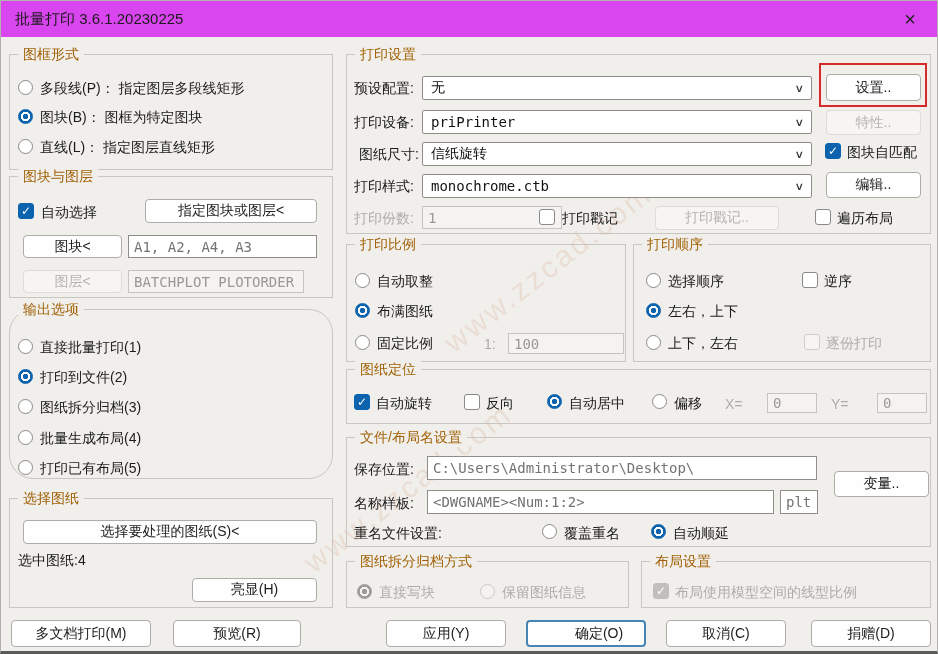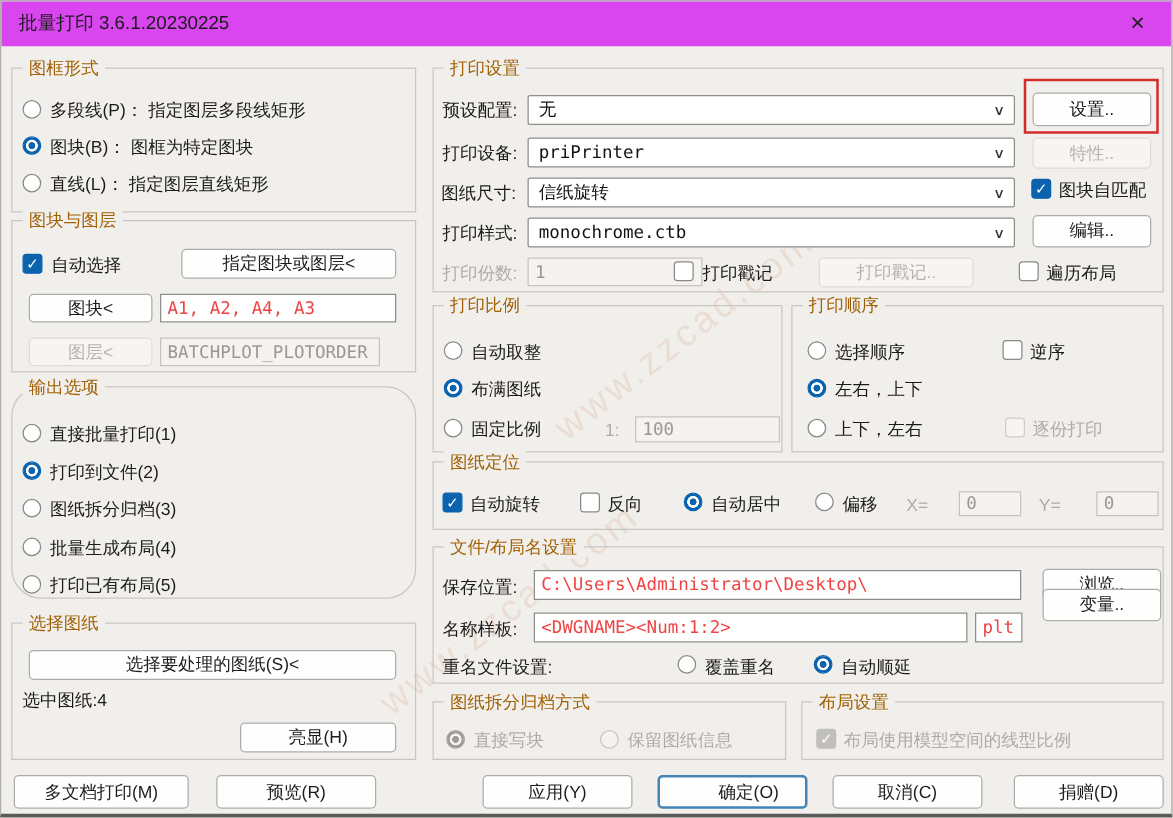--- a/index.html
+++ b/index.html
@@ -40,21 +40,21 @@
 
   .dd {
     position:absolute; display:flex; align-items:center; justify-content:space-between;
     background:#fff; border:1px solid #8f8d8a; border-radius:2px; padding:0 8px;
     font-family:"DejaVu Sans Mono","Liberation Mono",monospace; font-size:14px; color:#111; cursor:pointer;
   }
   .ddc { font-size:11px; color:#333; transform:scaleX(1.3); }
 
   .inp {
     position:absolute; background:#fff; border:1px solid #8f8d8a;
-    font-family:"DejaVu Sans Mono","Liberation Mono",monospace; font-size:14px; color:#ef4444; padding:0 5px;
+    font-family:"DejaVu Sans Mono","Liberation Mono",monospace; font-size:14px; color:#737373; padding:0 5px;
   }
   .inp.dis { background:#f4f3f1; border-color:#c6c4c1; color:#9a9896; }
 
   .annot { position:absolute; border:2px solid #d42a2a; pointer-events:none; }
   .wm { position:absolute; transform:rotate(-38deg); font-size:30px; letter-spacing:3px;
         color:rgba(198,128,80,0.16); pointer-events:none; white-space:nowrap; }
 </style>
 </head>
 <body>
 
@@ -120,21 +120,21 @@
       <span>无</span>
       <span class="ddc">∨</span>
     </div>
 
     <span class="lbl" style="left:7px;top:58px;">打印设备:</span>
     <div class="dd" style="left:75px;top:55px;width:390px;height:24px;">
       <span>priPrinter</span>
       <span class="ddc">∨</span>
     </div>
 
-    <span class="lbl" style="left:6px;top:90px;">图纸尺寸:</span>
+    <span class="lbl" style="left:12px;top:90px;">图纸尺寸:</span>
     <div class="dd" style="left:75px;top:87px;width:390px;height:24px;">
       <span>信纸旋转</span>
       <span class="ddc">∨</span>
     </div>
 
     <span class="lbl" style="left:7px;top:122px;">打印样式:</span>
     <div class="dd" style="left:75px;top:119px;width:390px;height:24px;">
       <span>monochrome.ctb</span>
       <span class="ddc">∨</span>
     </div>
@@ -199,21 +199,20 @@
     <span class="lbl dis" style="left:378px;top:25px;">X=</span>
     <input class="inp dis" style="left: 420px; top: 23px; width: 50px; height: 20px;" value="0">
     <span class="lbl dis" style="left:484px;top:25px;">Y=</span>
     <input class="inp dis" style="left: 530px; top: 23px; width: 50px; height: 20px;" value="0">
   </div>
 
   <div class="g" style="left:345px;top:436px;width:585px;height:110px;">
     <span class="lg">文件/布局名设置</span>
     <span class="lbl" style="left:7px;top:22px;">保存位置:</span>
     <input class="inp" style="left: 80px; top: 18px; width: 390px; height: 24px;" value="C:\Users\Administrator\Desktop\">
-    <button class="btn" style="left:487px;top:17px;width:95px;height:26px;">浏览..</button>
     <span class="lbl" style="left:7px;top:56px;">名称样板:</span>
     <input class="inp" style="left: 80px; top: 52px; width: 347px; height: 24px;" value="&lt;DWGNAME&gt;&lt;Num:1:2&gt;">
     <input class="inp" style="left: 433px; top: 52px; width: 38px; height: 24px;" value="plt">
     <button class="btn" style="left:487px;top:33px;width:95px;height:26px;">变量..</button>
     <span class="lbl" style="left:7px;top:86px;">重名文件设置:</span>
     <span class="rd" style="left:195px;top:86px;"></span>
     <span class="lbl" style="left:217px;top:86px;">覆盖重名</span>
     <span class="rd on" style="left:304px;top:86px;"></span>
     <span class="lbl" style="left:326px;top:86px;">自动顺延</span>
   </div>

